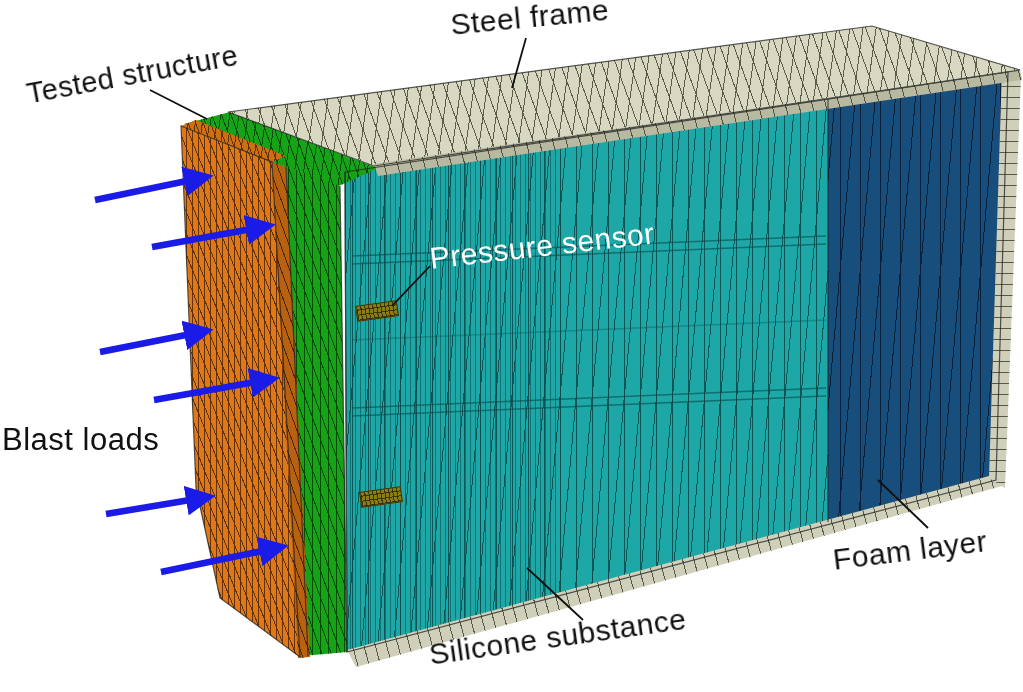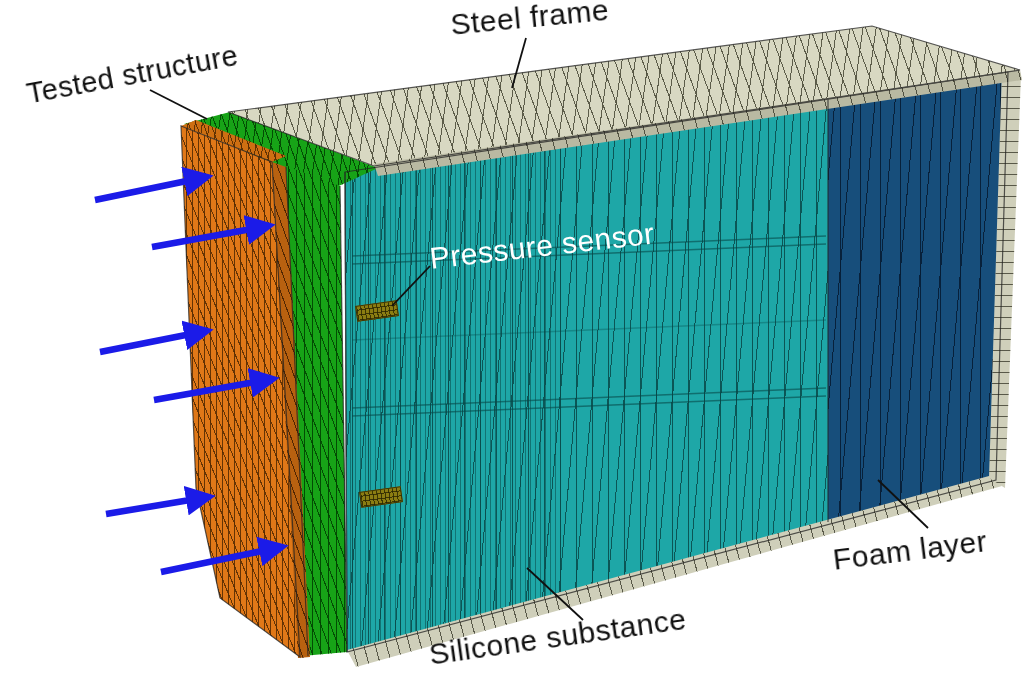--- a/index.html
+++ b/index.html
@@ -176,17 +176,18 @@
       <line x1="526" y1="38" x2="512" y2="88"></line>
       <line x1="150" y1="90" x2="207" y2="119"></line>
       <line x1="430" y1="266" x2="392" y2="306"></line>
       <line x1="583" y1="620" x2="527" y2="568"></line>
       <line x1="928" y1="528" x2="878" y2="480"></line>
     </g>
   </svg>
 
   <div class="lbl lbl-steel">Steel frame</div>
   <div class="lbl lbl-tested">Tested structure</div>
+  <div class="lbl lbl-blast">Blast loads</div>
   <div class="lbl lbl-pressure">Pressure sensor</div>
   <div class="lbl lbl-silicone">Silicone substance</div>
   <div class="lbl lbl-foam">Foam layer</div>
 
 </div>
 
 </body></html>

